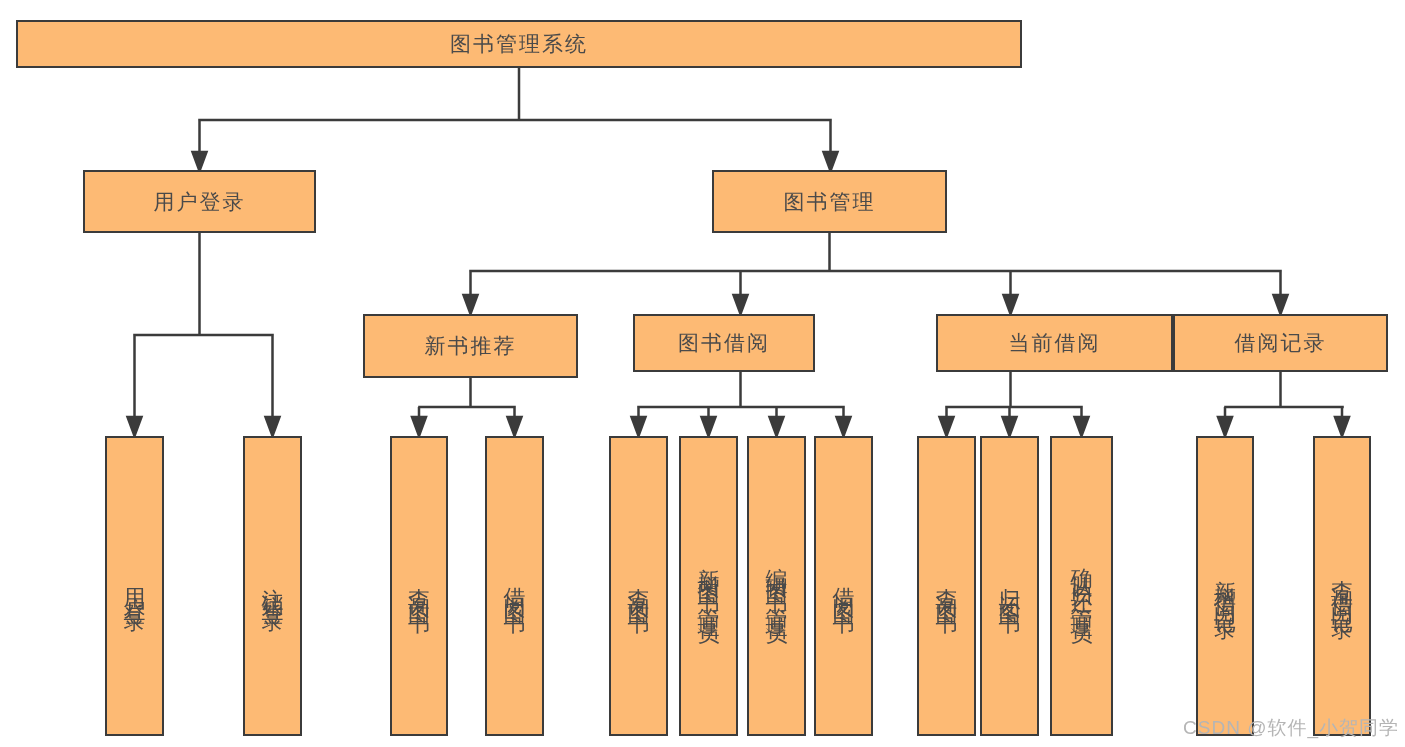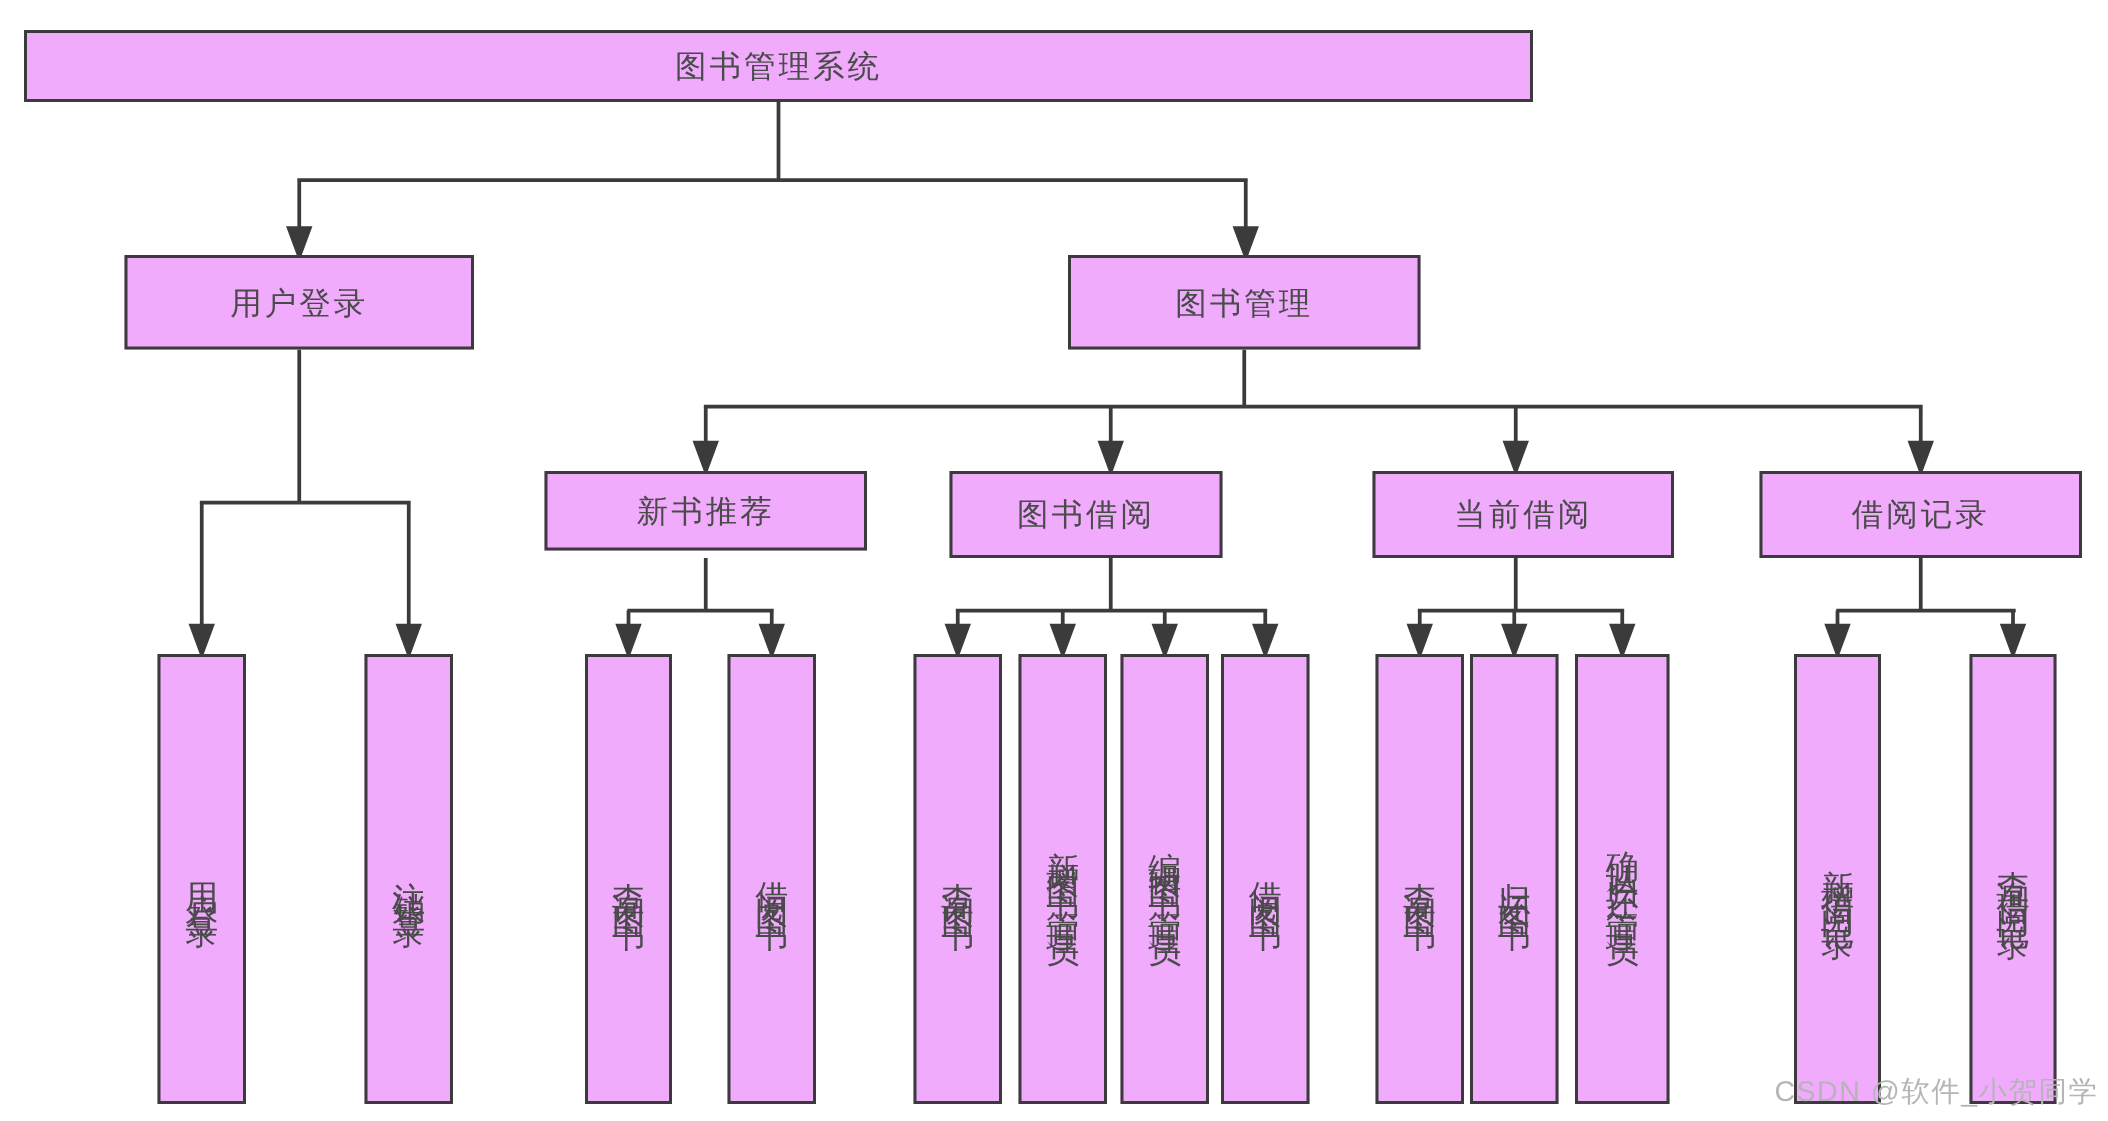--- a/index.html
+++ b/index.html
@@ -2,21 +2,21 @@
 <html><head>
 <meta charset="utf-8">
 <style>
   html,body { margin:0; padding:0; background:#ffffff; }
   #stage {
     position:relative; width:1405px; height:747px; background:#ffffff;
     font-family:"Liberation Sans","DejaVu Sans",sans-serif; overflow:hidden;
   }
   #connectors { position:absolute; left:0; top:0; width:1405px; height:747px; pointer-events:none; }
   .box {
-    position:absolute; box-sizing:border-box; background:#f0abfc;
+    position:absolute; box-sizing:border-box; background:#fdba74;
     border:2.5px solid #3b3b3b; display:flex; align-items:center; justify-content:center;
   }
   .lbl { color:#4a4a4a; white-space:nowrap; }
   .hbox .lbl { font-size:21px; letter-spacing:2px; }
   .vbox .lbl {
     writing-mode:vertical-rl; text-orientation:mixed;
     font-size:22px; letter-spacing:8px; line-height:1;
   }
   #watermark {
     position:absolute; right:6px; bottom:6px; font-size:19px; color:#b5b5b5;
@@ -75,27 +75,27 @@
     <span class="lbl">图书管理系统</span>
   </div>
 
   <div class="box hbox" style="left:83px;top:170px;width:233px;height:63px">
     <span class="lbl">用户登录</span>
   </div>
   <div class="box hbox" style="left:712px;top:170px;width:235px;height:63px">
     <span class="lbl">图书管理</span>
   </div>
 
-  <div class="box hbox" style="left:363px;top:314px;width:215px;height:53px">
+  <div class="box hbox" style="left:363px;top:314px;width:215px;height:64px">
     <span class="lbl">新书推荐</span>
   </div>
   <div class="box hbox" style="left:633px;top:314px;width:182px;height:58px">
     <span class="lbl">图书借阅</span>
   </div>
-  <div class="box hbox" style="left:915px;top:314px;width:201px;height:58px">
+  <div class="box hbox" style="left:936px;top:314px;width:237px;height:58px">
     <span class="lbl">当前借阅</span>
   </div>
   <div class="box hbox" style="left:1173px;top:314px;width:215px;height:58px">
     <span class="lbl">借阅记录</span>
   </div>
 
   <div class="box vbox" style="left:105px;top:436px;width:59px;height:300px">
     <span class="lbl">用户登录</span>
   </div>
   <div class="box vbox" style="left:243px;top:436px;width:59px;height:300px">

